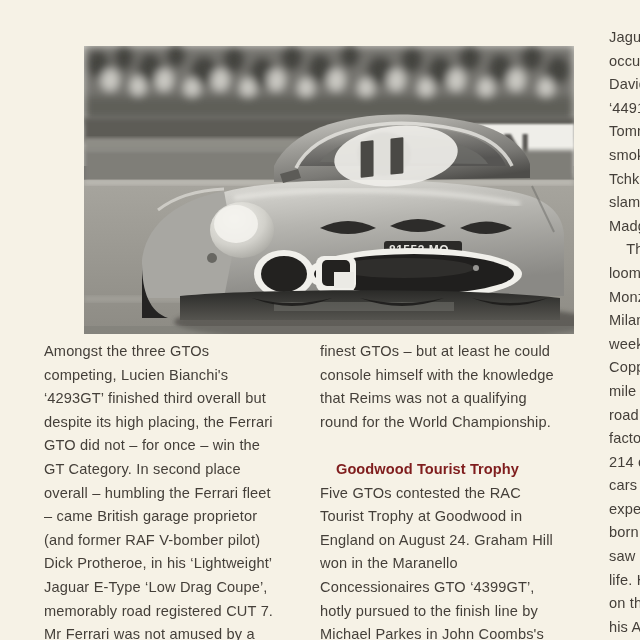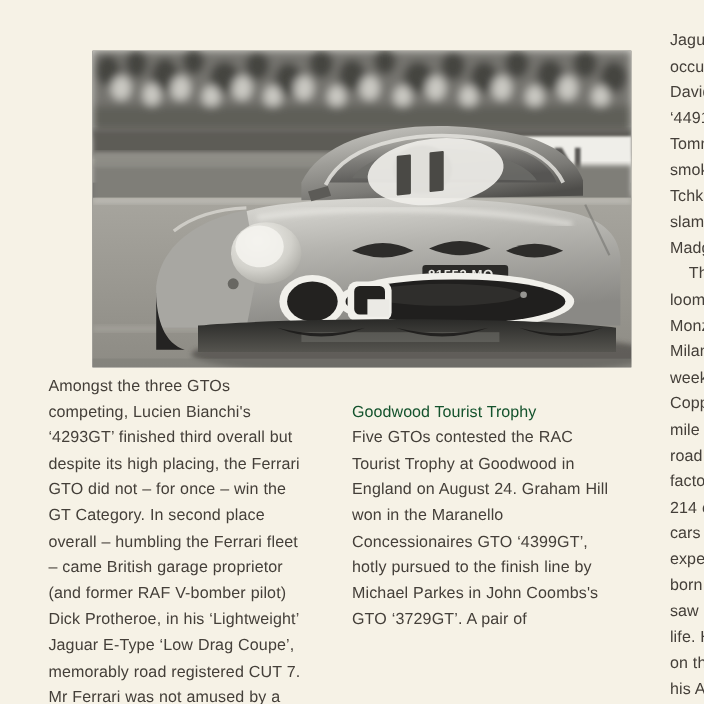--- a/index.html
+++ b/index.html
@@ -53,23 +53,24 @@
   .col h3 {
     margin: 0;
     color: #443f39;
     font-size: 14.6px;
     line-height: 23.6px;
     letter-spacing: 0.12px;
     font-weight: 400;
     word-spacing: 0.2px;
   }
   .col h3 {
-    font-weight: 400;
-    color: #14532d;
+    font-weight: 700;
+    color: #7f1d1d;
     letter-spacing: 0.05px;
+    margin-left: 16px;
   }
   .para-gap { margin-top: 23.6px !important; }
 
   .col-3 p {
     white-space: pre;
     overflow: hidden;
   }
 </style>
 </head>
 <body>
@@ -268,20 +269,21 @@
       <rect x="0" y="0" width="490" height="288" fill="none" stroke="#cfcec8" stroke-width="0"></rect>
       <rect x="0" y="280" width="490" height="8" fill="#7c7b76" opacity="0.5"></rect>
     </svg>
   </figure>
 
   <div class="col col-1">
     <p>Amongst the three GTOs competing, Lucien Bianchi's ‘4293GT’ finished third overall but despite its high placing, the Ferrari GTO did not – for once – win the GT Category. In second place overall – humbling the Ferrari fleet – came British garage proprietor (and former RAF V-bomber pilot) Dick Protheroe, in his ‘Lightweight’ Jaguar E-Type ‘Low Drag Coupe’, memorably road registered CUT 7. Mr Ferrari was not amused by a Jaguar defeat of his</p>
   </div>
 
   <div class="col col-2">
+    <p>finest GTOs – but at least he could console himself with the knowledge that Reims was not a qualifying round for the World Championship.</p>
     <h3 class="para-gap">Goodwood Tourist Trophy</h3>
     <p>Five GTOs contested the RAC Tourist Trophy at Goodwood in England on August 24. Graham Hill won in the Maranello Concessionaires GTO ‘4399GT’, hotly pursued to the finish line by Michael Parkes in John Coombs's GTO ‘3729GT’. A pair of</p>
   </div>
 
   <div class="col col-3">
     <p>Jagua</p>
     <p>occup</p>
     <p>David</p>
     <p>‘44910</p>
     <p>Tomm</p>

